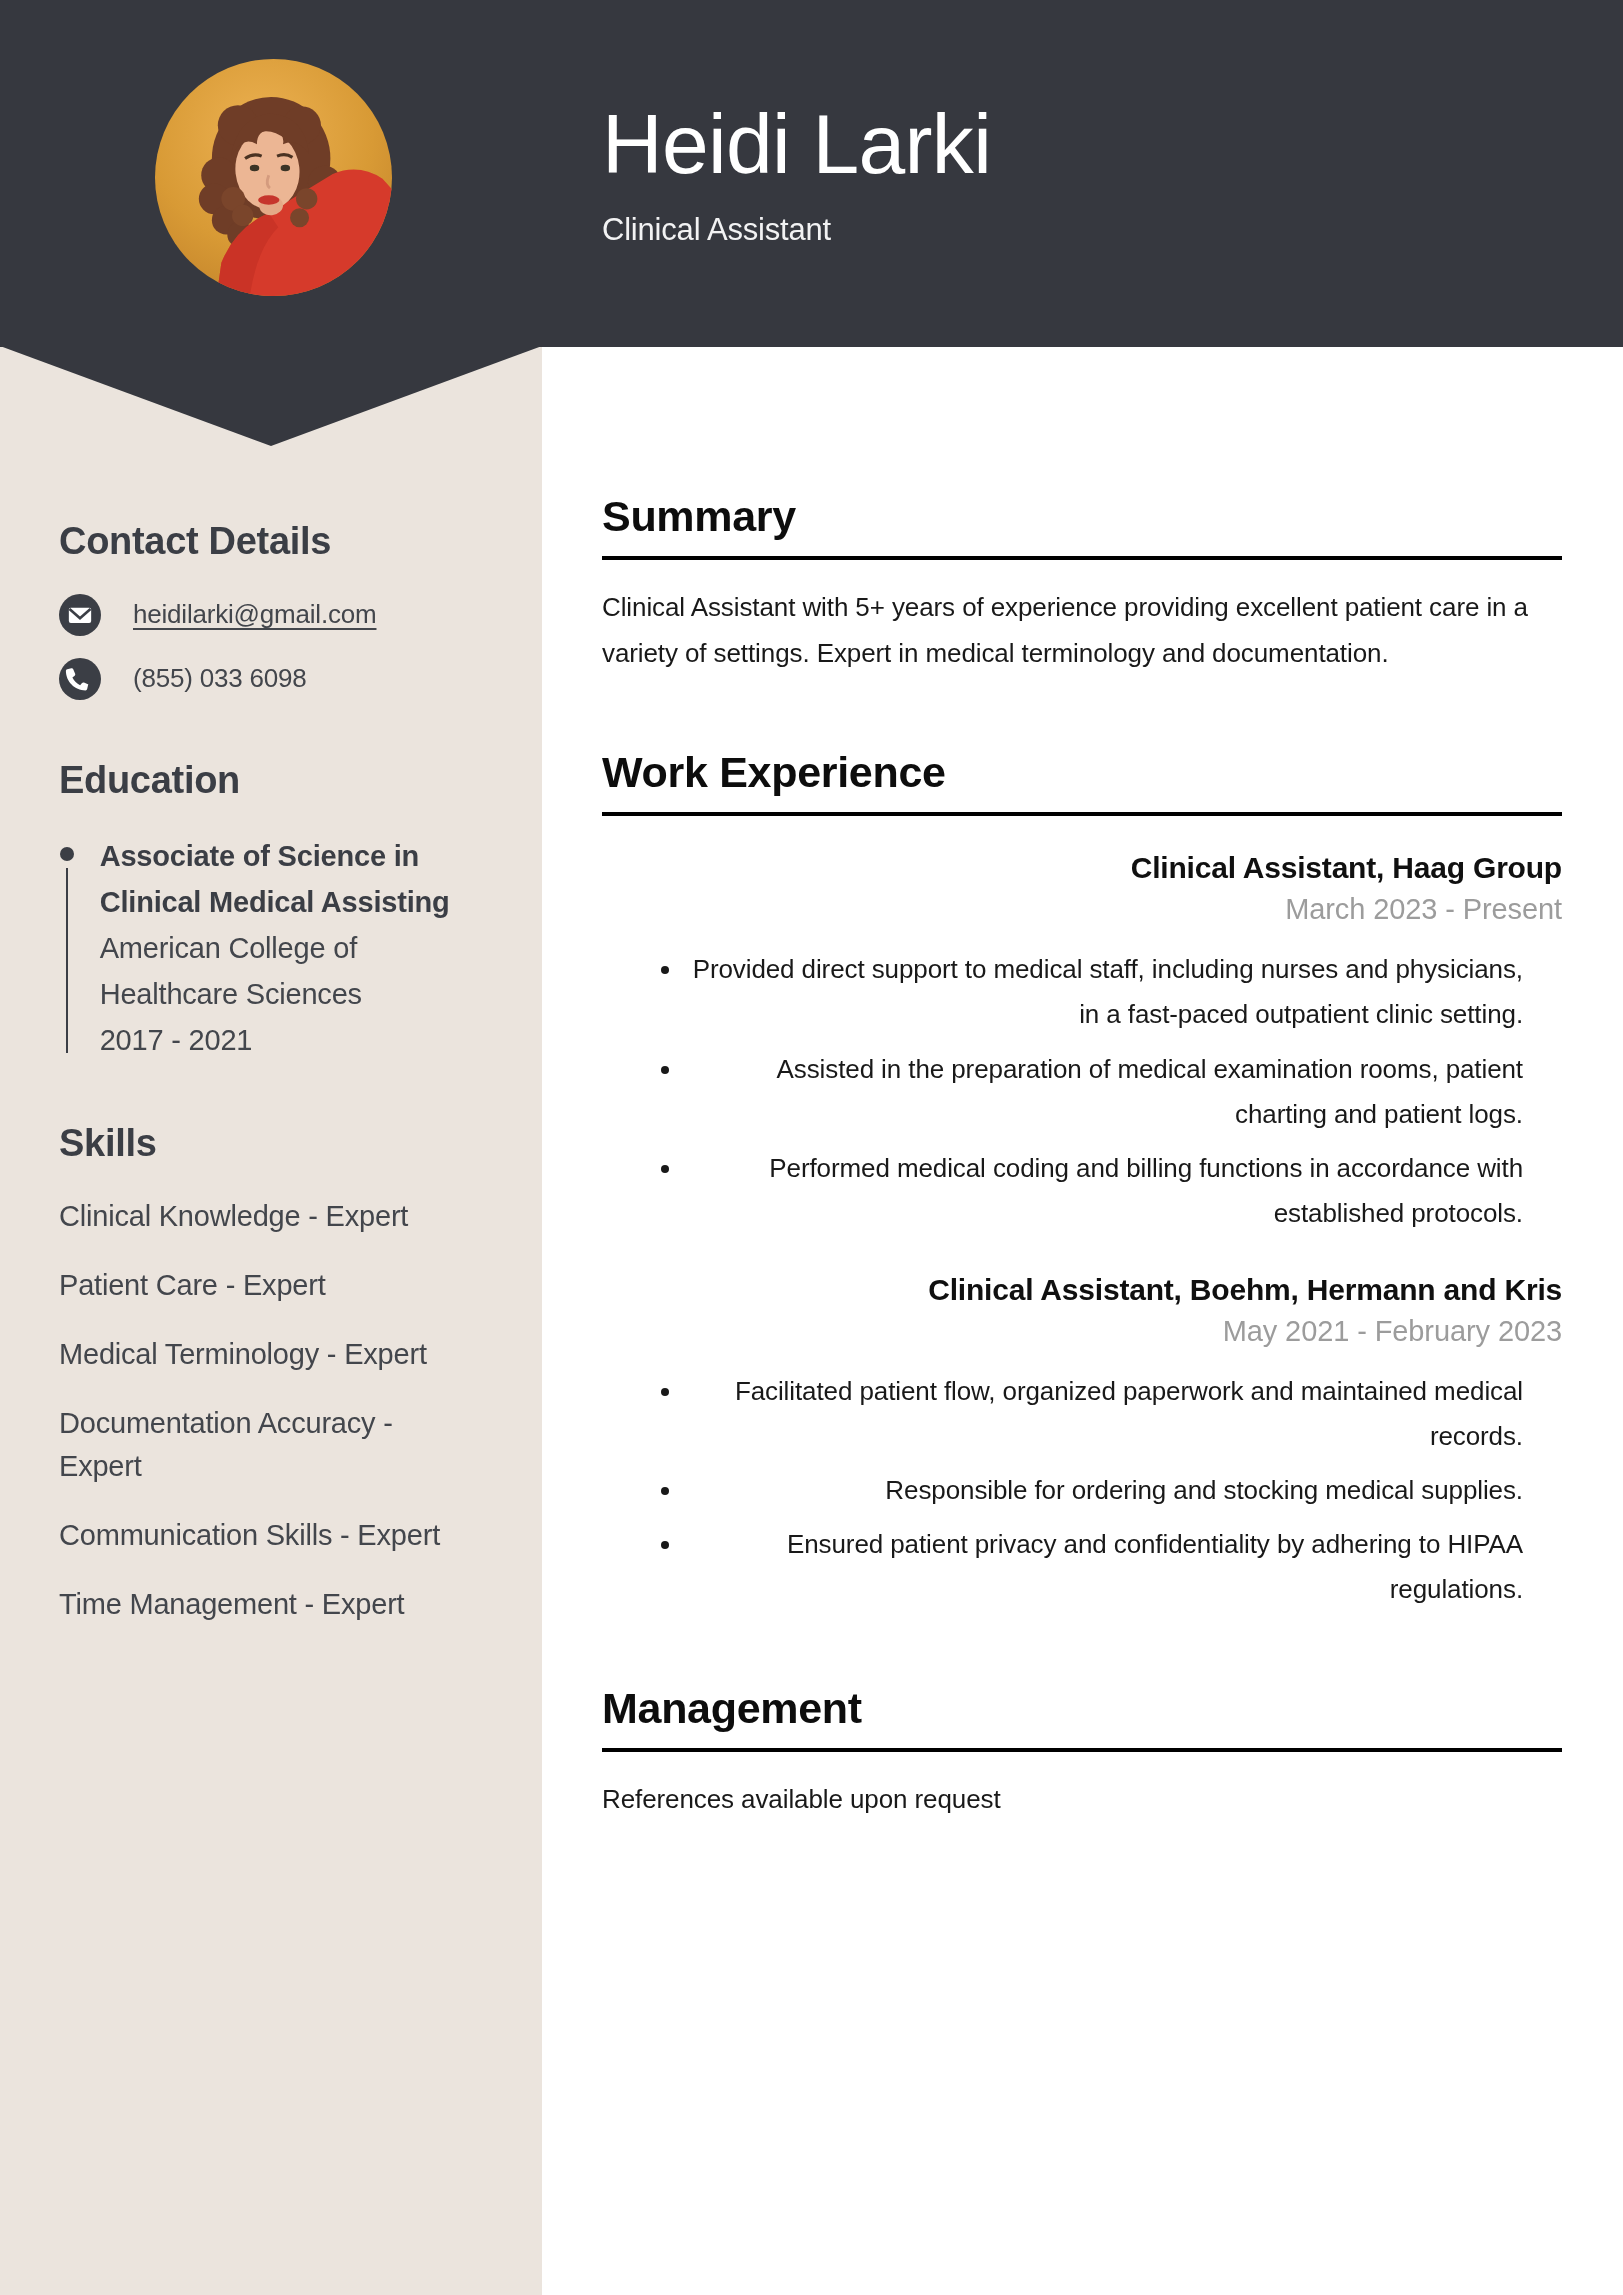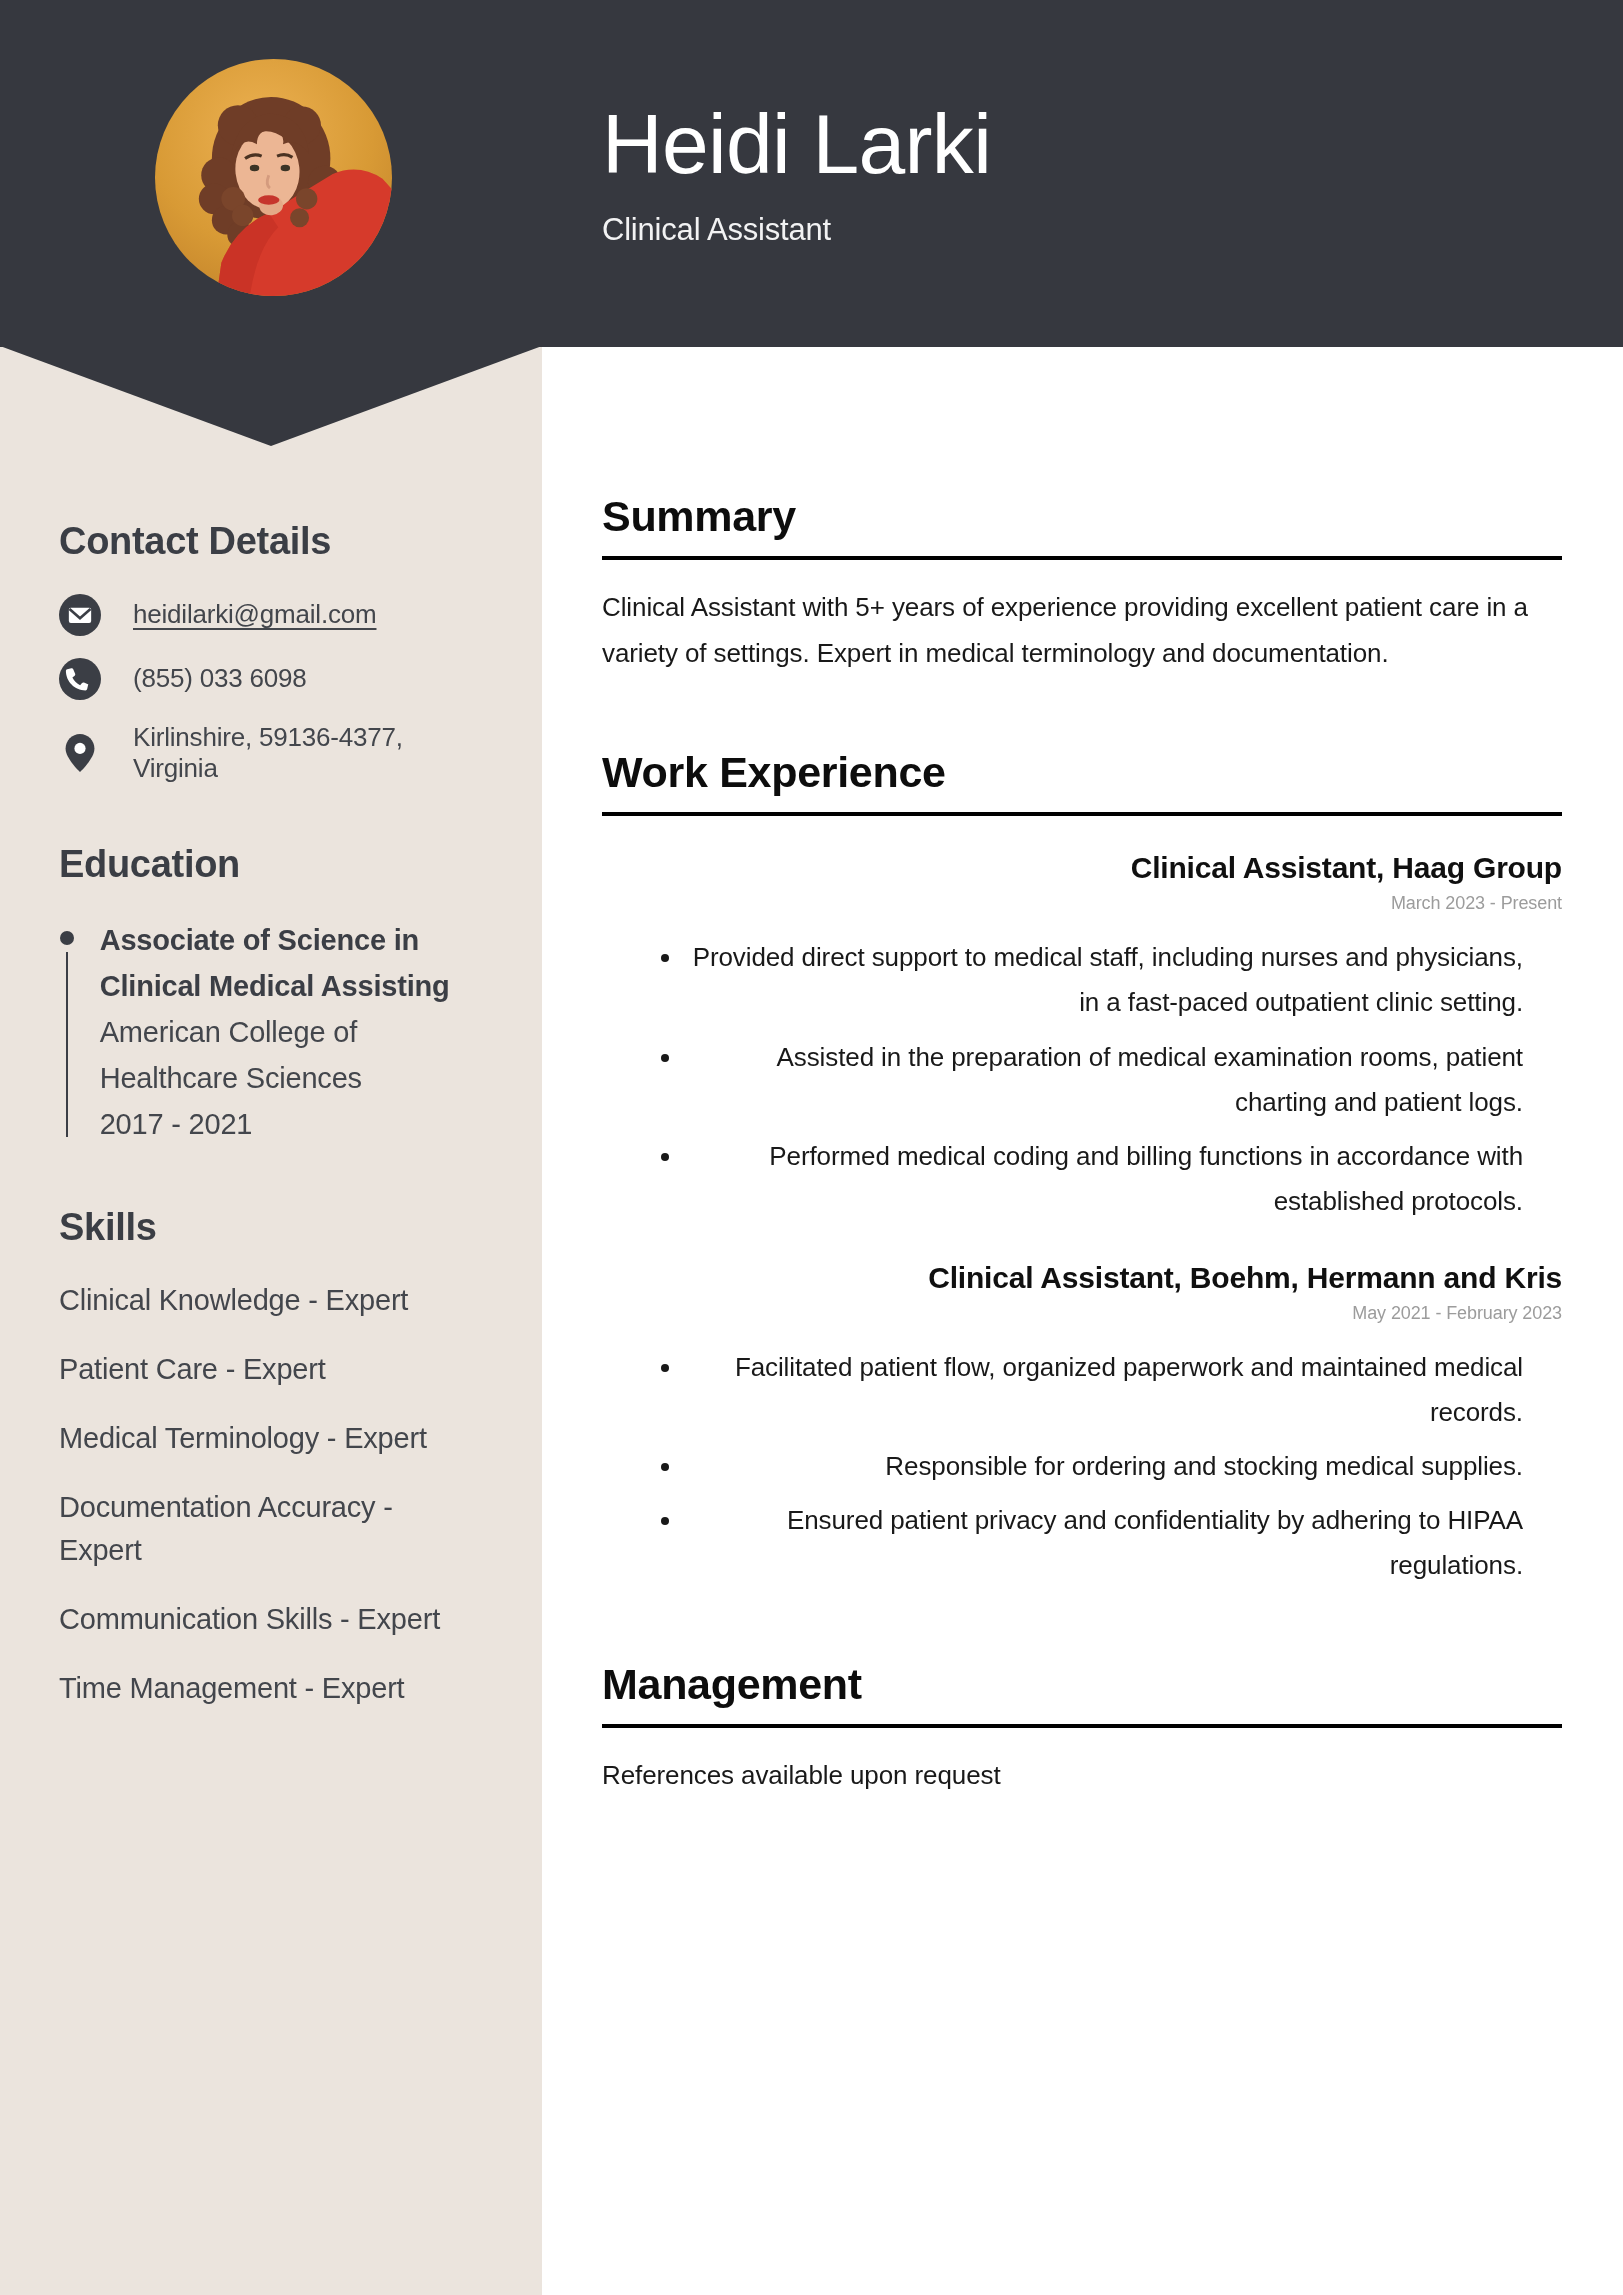--- a/index.html
+++ b/index.html
@@ -45,21 +45,21 @@
   .main{position:absolute;left:602px;top:492px;width:960px;}
   .main-section{margin-bottom:0;}
   .main-heading{font-size:43px;font-weight:600;color:var(--heading-ink);line-height:1.15;
                 padding-bottom:15px;border-bottom:4.6px solid var(--rule);letter-spacing:-0.3px;}
   .summary-text,.ref-text{margin-top:23.6px;font-size:26px;line-height:46px;color:var(--ink);letter-spacing:-0.1px;}
   .section-gap{margin-top:72px;}
 
   .job{margin-top:37px;text-align:right;}
   .job:first-of-type{margin-top:35px;}
   .job-title{font-size:30px;font-weight:600;color:#101010;letter-spacing:-0.2px;}
-  .job-dates{font-size:18px;color:var(--muted);margin-top:7.9px;letter-spacing:-0.1px;}
+  .job-dates{font-size:29px;color:var(--muted);margin-top:7.9px;letter-spacing:-0.1px;}
   .job ul{margin-top:21px;padding-left:82px;list-style:disc;}
   .job li{font-size:26px;line-height:45px;color:var(--ink);margin-bottom:9.2px;padding-right:39px;letter-spacing:-0.1px;}
 </style>
 </head>
 <body>
 
 <div class="page">
 
   <aside class="sidebar">
     <div class="sidebar-content">
@@ -81,29 +81,20 @@
         <div class="contact-row">
           <span class="icon-badge">
             <svg viewBox="0 0 64 64">
                 <circle cx="32" cy="32" r="32" fill="#3b3e45"></circle>
                 <path d="M44.9 40.3l-6.8-2.9a2.6 2.6 0 0 0-3 .7l-2.9 3.5a26.5 26.5 0 0 1-11.8-11.8l3.5-2.9a2.6 2.6 0 0 0 .7-3l-2.9-6.8a2.6 2.6 0 0 0-2.9-1.5l-6.3 1.4a2.6 2.6 0 0 0-2 2.5c0 16.5 13.4 29.9 29.9 29.9a2.6 2.6 0 0 0 2.5-2l1.4-6.3a2.6 2.6 0 0 0-1.4-2.8z" fill="#ffffff"></path>
               </svg>
           </span>
           <span class="contact-text">(855) 033 6098</span>
         </div>
 
-        <div class="contact-row">
-          <span class="icon-badge">
-            <svg viewBox="0 0 64 64">
-                <path d="M32 3 C19.8 3 10 13 10 25.2 C10 40.5 32 61 32 61 s22-20.5 22-35.8 C54 13 44.2 3 32 3 z" fill="#3b3e45"></path>
-                <circle cx="32" cy="25" r="8.5" fill="#ffffff"></circle>
-              </svg>
-          </span>
-          <span class="contact-text">Kirlinshire, 59136-4377, Virginia</span>
-        </div>
       </section>
 
       <section class="side-section">
         <h3 class="side-heading">Education</h3>
         <div class="edu-entry">
           <div class="timeline">
             <span class="timeline-dot"></span>
             <span class="timeline-line"></span>
           </div>
           <div class="edu-text">

